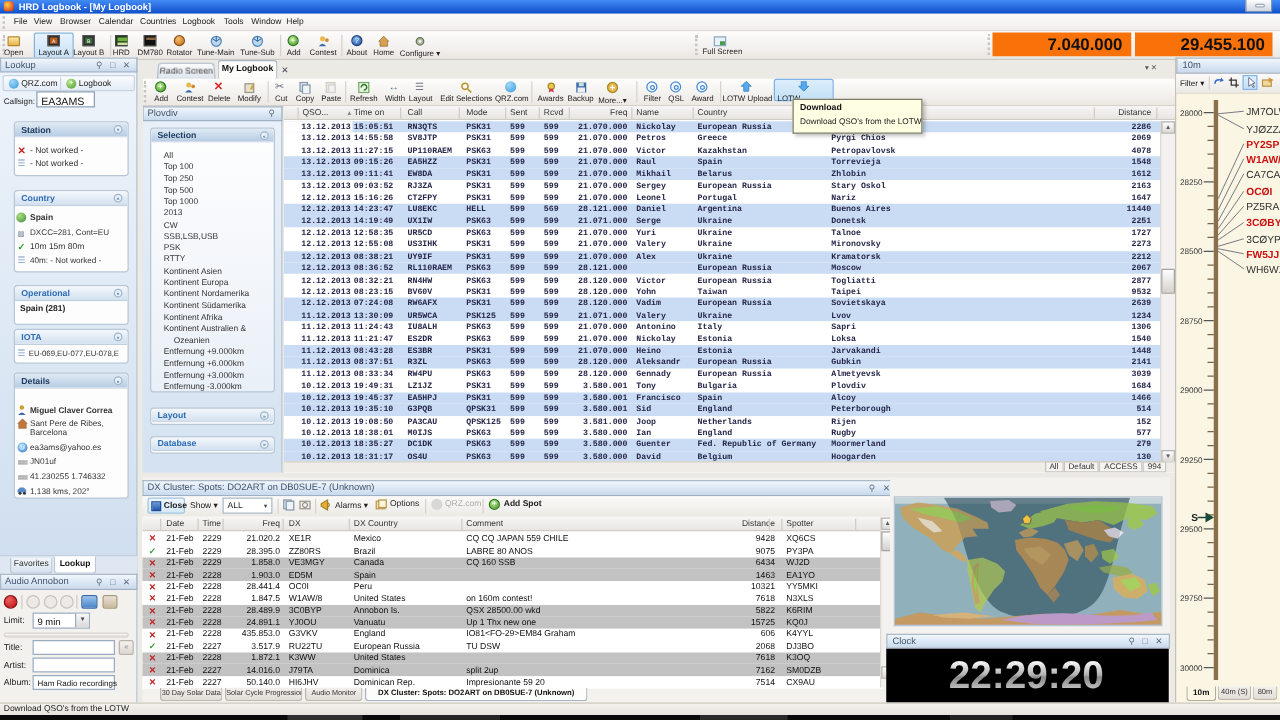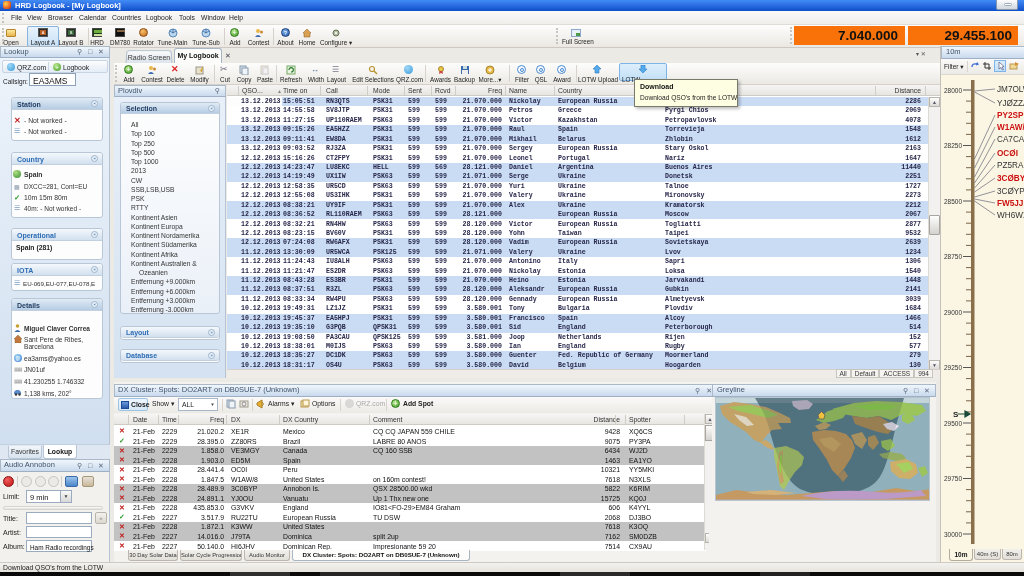--- a/index.html
+++ b/index.html
@@ -1058,21 +1058,20 @@
     </div>
     </div>
     <div class="abs" style="left:0;top:168px;width:604px;height:12px;">
       <div class="abs" style="left:14px;top:0;width:50px;height:11px;background:linear-gradient(#f2f0ec,#e2dfd9);border:1px solid #bbb7b0;border-top:none;border-radius:0 0 3px 3px;font-size:5.8px;color:#333;text-align:center;line-height:10px;white-space:nowrap;overflow:hidden;">30 Day Solar Data</div>
       <div class="abs" style="left:66px;top:0;width:62px;height:11px;background:linear-gradient(#f2f0ec,#e2dfd9);border:1px solid #bbb7b0;border-top:none;border-radius:0 0 3px 3px;font-size:5.8px;color:#333;text-align:center;line-height:10px;white-space:nowrap;overflow:hidden;">Solar Cycle Progression</div>
       <div class="abs" style="left:130px;top:0;width:46px;height:11px;background:linear-gradient(#f2f0ec,#e2dfd9);border:1px solid #bbb7b0;border-top:none;border-radius:0 0 3px 3px;font-size:5.8px;color:#333;text-align:center;line-height:10px;white-space:nowrap;overflow:hidden;">Audio Monitor</div>
       <div class="abs" style="left:178px;top:0;width:178px;height:11px;background:#fdfdfc;border:1px solid #a8b5c4;border-top:none;border-radius:0 0 3px 3px;font-size:6.2px;font-weight:bold;color:#111;text-align:center;line-height:10px;white-space:nowrap;overflow:hidden;">DX Cluster: Spots: DO2ART on DB0SUE-7 (Unknown)</div>
     </div>
   </div>
 <div class="abs" style="left:712px;top:382px;width:224px;height:124px;background:#f4f2ef;">
-    <div class="abs hdr" style="left:0;top:2px;width:224px;height:13px;"><span style="margin-left:4px;">Greyline</span><span class="winbtns" style="top:2px;">⚲ □ ✕</span></div>
     <div class="abs" style="left:3px;top:15px;width:215px;height:104px;border:1px solid #b8c4d0;overflow:hidden;">
 <svg width="215" height="104" viewBox="0 0 215 104">
 <rect width="215" height="104" fill="#90b1bb"></rect>
 <rect width="215" height="5" fill="#c3d5d9"></rect>
 <path d="M39 0 C 45 10 50 18 53 30 C 57 45 60 55 66 68 C 70 78 76 86 84 91 Q 100 98 119 97 Q 140 96 153 89 C 162 84 166 76 169 68 C 173 58 176 45 179 32 C 182 20 185 10 188 0 Z" fill="rgba(40,74,92,0.52)"></path>
 <g stroke="none">
 <path d="M4 8 L18 4 L34 6 L50 9 L64 15 L74 20 L75 25 L62 25 L66 31 L56 32 L50 38 L45 45 L38 42 L30 34 L14 24 L6 16 Z" fill="#c2a267"></path>
 <path d="M12 9 L34 7 L54 13 L62 17 L52 20 L36 16 L22 13 Z" fill="#9cc45c"></path>
 <path d="M18 16 L30 19 L38 27 L31 28 L23 22 Z" fill="#ddd5c2"></path>
 <path d="M44 44 L50 42 L56 47 L58 52 L52 50 L47 47 Z" fill="#caa86a"></path>
@@ -1104,20 +1103,24 @@
 <path d="M85 98 Q 120 90 160 94 Q 185 96 205 92 L 210 98 Q 160 103 110 101 Z" fill="#bb9ac8"></path>
 <path d="M30 94 L55 92 L80 95 L60 97 L38 96 Z" fill="#d4b27a"></path>
 <rect y="101.5" width="215" height="2.5" fill="#b4abb4"></rect>
 </g>
 <path d="M102 17 l3.5 -3.5 l3.5 3.5 l-1.2 4 l-4.6 0 Z" fill="#f0c040" stroke="#555" stroke-width="0.7"></path>
 </svg>
     </div>
     <div class="abs" style="left:85px;top:121px;font-size:4px;color:#999;letter-spacing:1px;">..................</div>
   </div>
 <div class="abs" style="left:709px;top:506px;width:227px;height:56px;background:#f4f2ef;">
+    <div class="abs hdr" style="left:0;top:1px;width:227px;height:12px;"><span style="margin-left:4px;">Clock</span><span class="winbtns" style="top:1px;">⚲ □ ✕</span></div>
+    <div class="abs" style="left:0px;top:13px;width:226px;height:43px;background:#000;">
+      <div style="position:absolute;left:50px;top:3px;font-size:31px;font-weight:bold;letter-spacing:0px;background:linear-gradient(#f8f8f8 20%,#b0b0b0 50%,#888 55%,#e8e8e8);-webkit-background-clip:text;background-clip:text;color:transparent;font-family:'Liberation Sans',sans-serif;">22:29:20</div>
+    </div>
   </div>
 <div class="abs" style="left:940px;top:46px;width:84px;height:516px;background:#fbf6e4;border-left:1px solid #c5c1b8;">
     <div class="abs hdr" style="left:0;top:0;width:84px;height:13px;"><span style="margin-left:4px;">10m</span></div>
     <div class="abs" style="left:0;top:13px;width:84px;height:16px;background:linear-gradient(#fbfaf9,#eceae5);border-bottom:1px solid #ddd9d2;">
       <div class="abs" style="left:3px;top:4px;font-size:6.5px;color:#222;">Filter ▾</div>
       <div class="abs" style="left:26px;top:2px;width:1px;height:11px;background:#d8d4cd;"></div>
       <div class="abs" style="left:29px;top:2px;width:10px;height:10px;">
         <svg width="10" height="10">
           <path d="M2 6 Q2 2 7 3" fill="none" stroke="#3a6ad0" stroke-width="1.3"></path>
           <path d="M7 1 L9 3.5 L6 4.5 Z" fill="#3a6ad0"></path>

